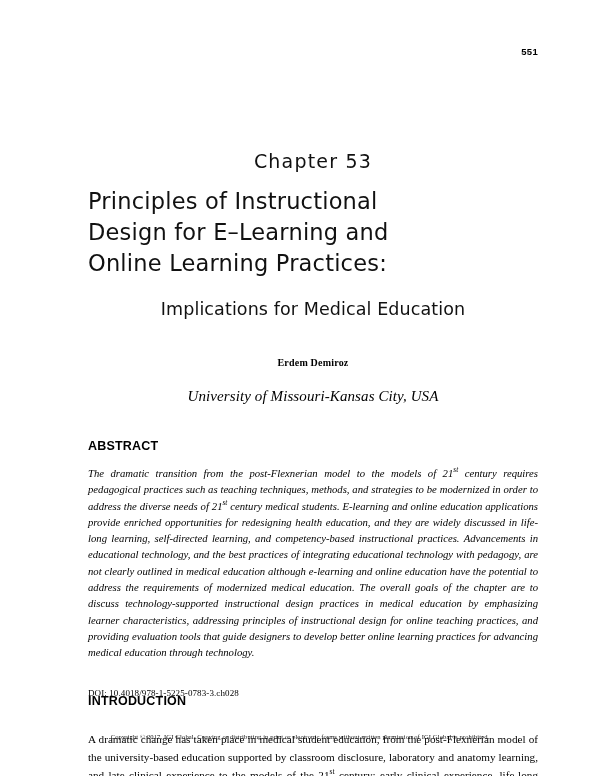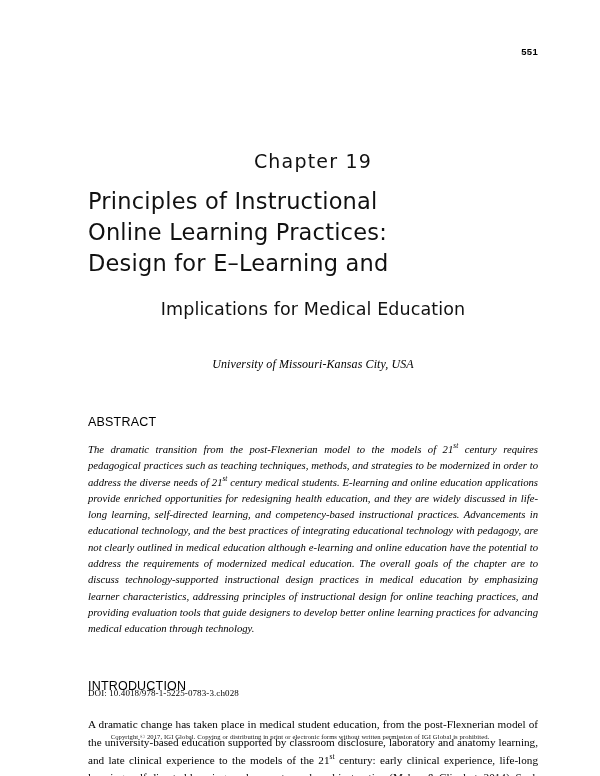--- a/index.html
+++ b/index.html
@@ -70,30 +70,30 @@
   }
   .author-name {
     font-family: "Liberation Serif", serif;
     font-weight: bold;
     font-size: 10px;
     letter-spacing: 0.2px;
   }
   .author-affil {
     font-family: "Liberation Serif", serif;
     font-style: italic;
-    font-size: 12px;
-    margin-top: 3px;
+    font-size: 15px;
+    margin-top: 20px;
     letter-spacing: 0.1px;
   }
   .section-heading {
     font-family: "Liberation Sans", sans-serif;
-    font-weight: normal;
+    font-weight: bold;
     font-size: 12.5px;
     letter-spacing: 0.2px;
-    margin-top: 43px;
+    margin-top: 34px;
     margin-bottom: 12px;
   }
   .abstract-body {
     font-family: "Liberation Serif", serif;
     font-style: italic;
     font-size: 10.7px;
     line-height: 1.52;
     text-align: justify;
     text-justify: inter-word;
     hyphens: manual;
@@ -133,31 +133,32 @@
 </style>
 </head>
 <body>
 
 <div class="page">
 
   <div class="page-number">551</div>
 
   <div class="content">
 
-    <div class="chapter-label">Chapter  19</div>
+    <div class="chapter-label">Chapter  53</div>
 
     <div class="title">
       <span class="line">Principles of Instructional</span>
+      <span class="line">Design for E–Learning and</span>
       <span class="line">Online Learning Practices:</span>
-      <span class="line">Design for E–Learning and</span>
     </div>
 
     <div class="subtitle">Implications for Medical Education</div>
 
     <div class="author-block">
+      <div class="author-name">Erdem Demiroz</div>
       <div class="author-affil">University of Missouri-Kansas City, USA</div>
     </div>
 
     <div class="section-heading">ABSTRACT</div>
     <div class="abstract-body">The dramatic transition from the post-Flexnerian model to the models of 21<sup>st</sup> century requires pedagogical practices such as teaching techniques, methods, and strategies to be modernized in order to address the diverse needs of 21<sup>st</sup> century medical students. E-learning and online education applications provide enriched opportunities for redesigning health education, and they are widely discussed in life-long learning, self-directed learning, and competency-based instructional practices. Advancements in educational technology, and the best practices of integrating educational technology with pedagogy, are not clearly outlined in medical education although e-learning and online education have the potential to address the requirements of modernized medical education. The overall goals of the chapter are to discuss technology-supported instructional design practices in medical education by emphasizing learner characteristics, addressing principles of instructional design for online teaching practices, and providing evaluation tools that guide designers to develop better online learning practices for advancing medical education through technology.</div>
 
     <div class="section-heading">INTRODUCTION</div>
     <div class="intro-body">A dramatic change has taken place in medical student education, from the post-Flexnerian model of the university-based education supported by classroom disclosure, laboratory and anatomy learning, and late clinical experience to the models of the 21<sup>st</sup> century: early clinical experience, life-long learning, self-directed learning, and competency-based instruction (Mahan &amp; Clinchot, 2014). Such a vivid transition</div>
 
   </div>

